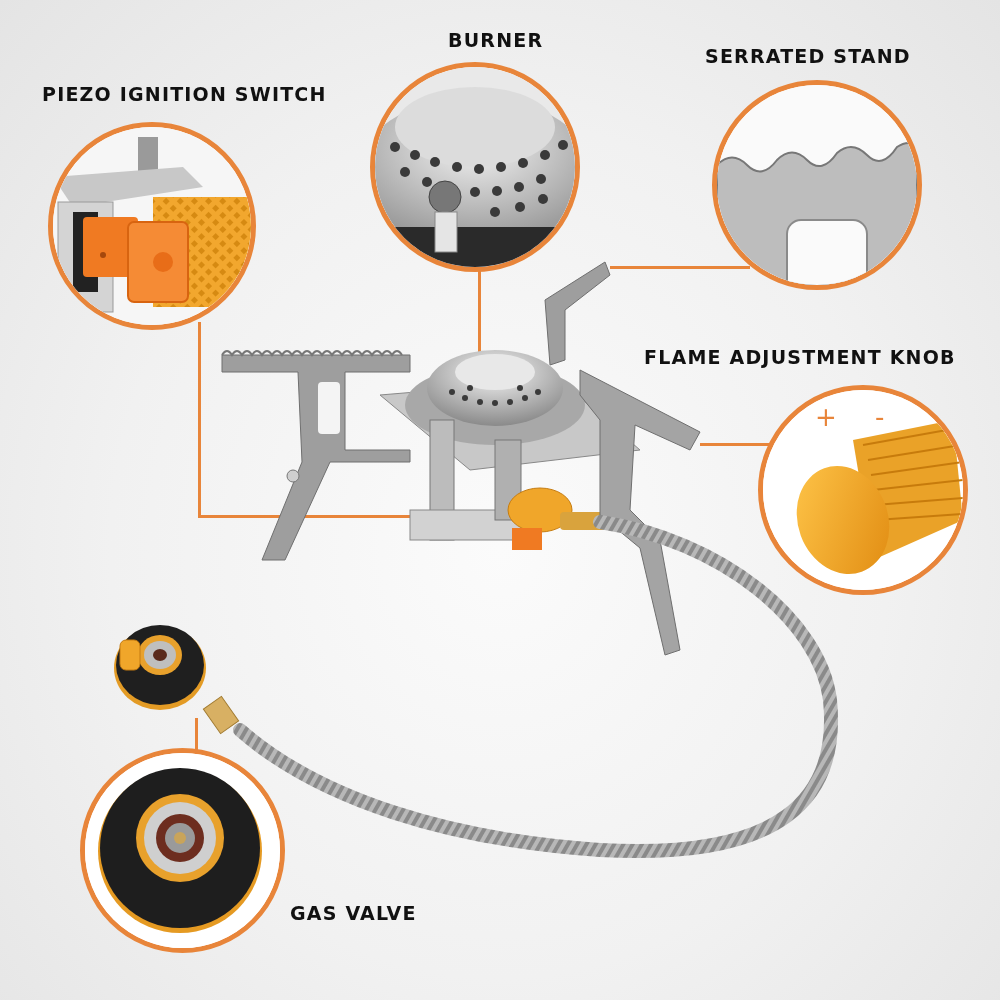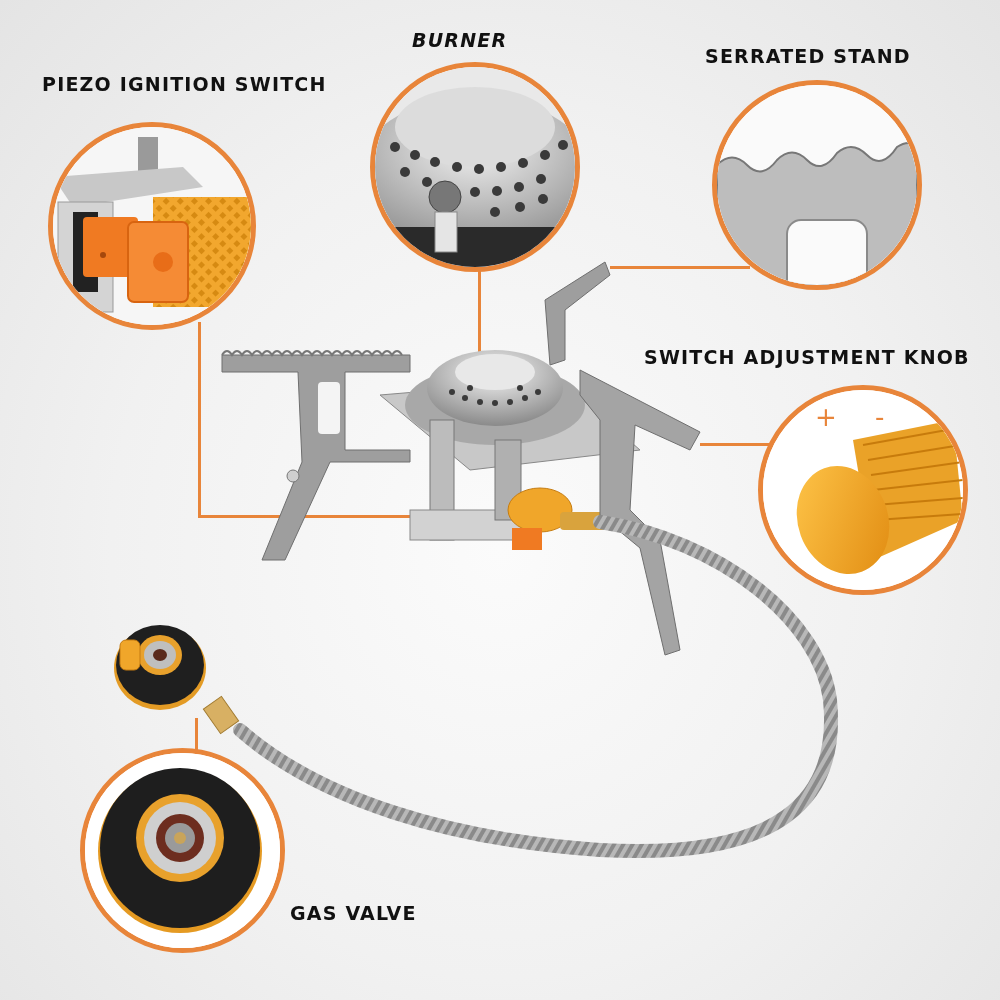--- a/index.html
+++ b/index.html
@@ -15,24 +15,24 @@
   .circle {
     position:absolute; border-radius:50%; border:5px solid #e8853a;
     background:#fff; overflow:hidden; box-sizing:border-box;
   }
   .line { position:absolute; background:#e8853a; }
   svg { display:block; }
 </style>
 </head>
 <body>
 
-<div class="label" style="left:42px;top:73px;">PIEZO IGNITION SWITCH</div>
-<div class="label" style="left:412px;top:29px;font-style:italic;">BURNER</div>
+<div class="label" style="left:42px;top:83px;">PIEZO IGNITION SWITCH</div>
+<div class="label" style="left:448px;top:29px;">BURNER</div>
 <div class="label" style="left:705px;top:45px;">SERRATED STAND</div>
-<div class="label" style="left:644px;top:346px;">SWITCH ADJUSTMENT KNOB</div>
+<div class="label" style="left:644px;top:346px;">FLAME ADJUSTMENT KNOB</div>
 <div class="label" style="left:290px;top:902px;text-align:right;">GAS VALVE</div>
 
 <div class="line" style="left:198px;top:322px;width:3px;height:196px;"></div>
 <div class="line" style="left:198px;top:515px;width:212px;height:3px;"></div>
 <div class="line" style="left:478px;top:268px;width:3px;height:100px;"></div>
 <div class="line" style="left:610px;top:266px;width:140px;height:3px;"></div>
 <div class="line" style="left:700px;top:443px;width:70px;height:3px;"></div>
 <div class="line" style="left:195px;top:718px;width:3px;height:50px;"></div>
 
 <div class="circle" style="left:48px;top:122px;width:208px;height:208px;">

